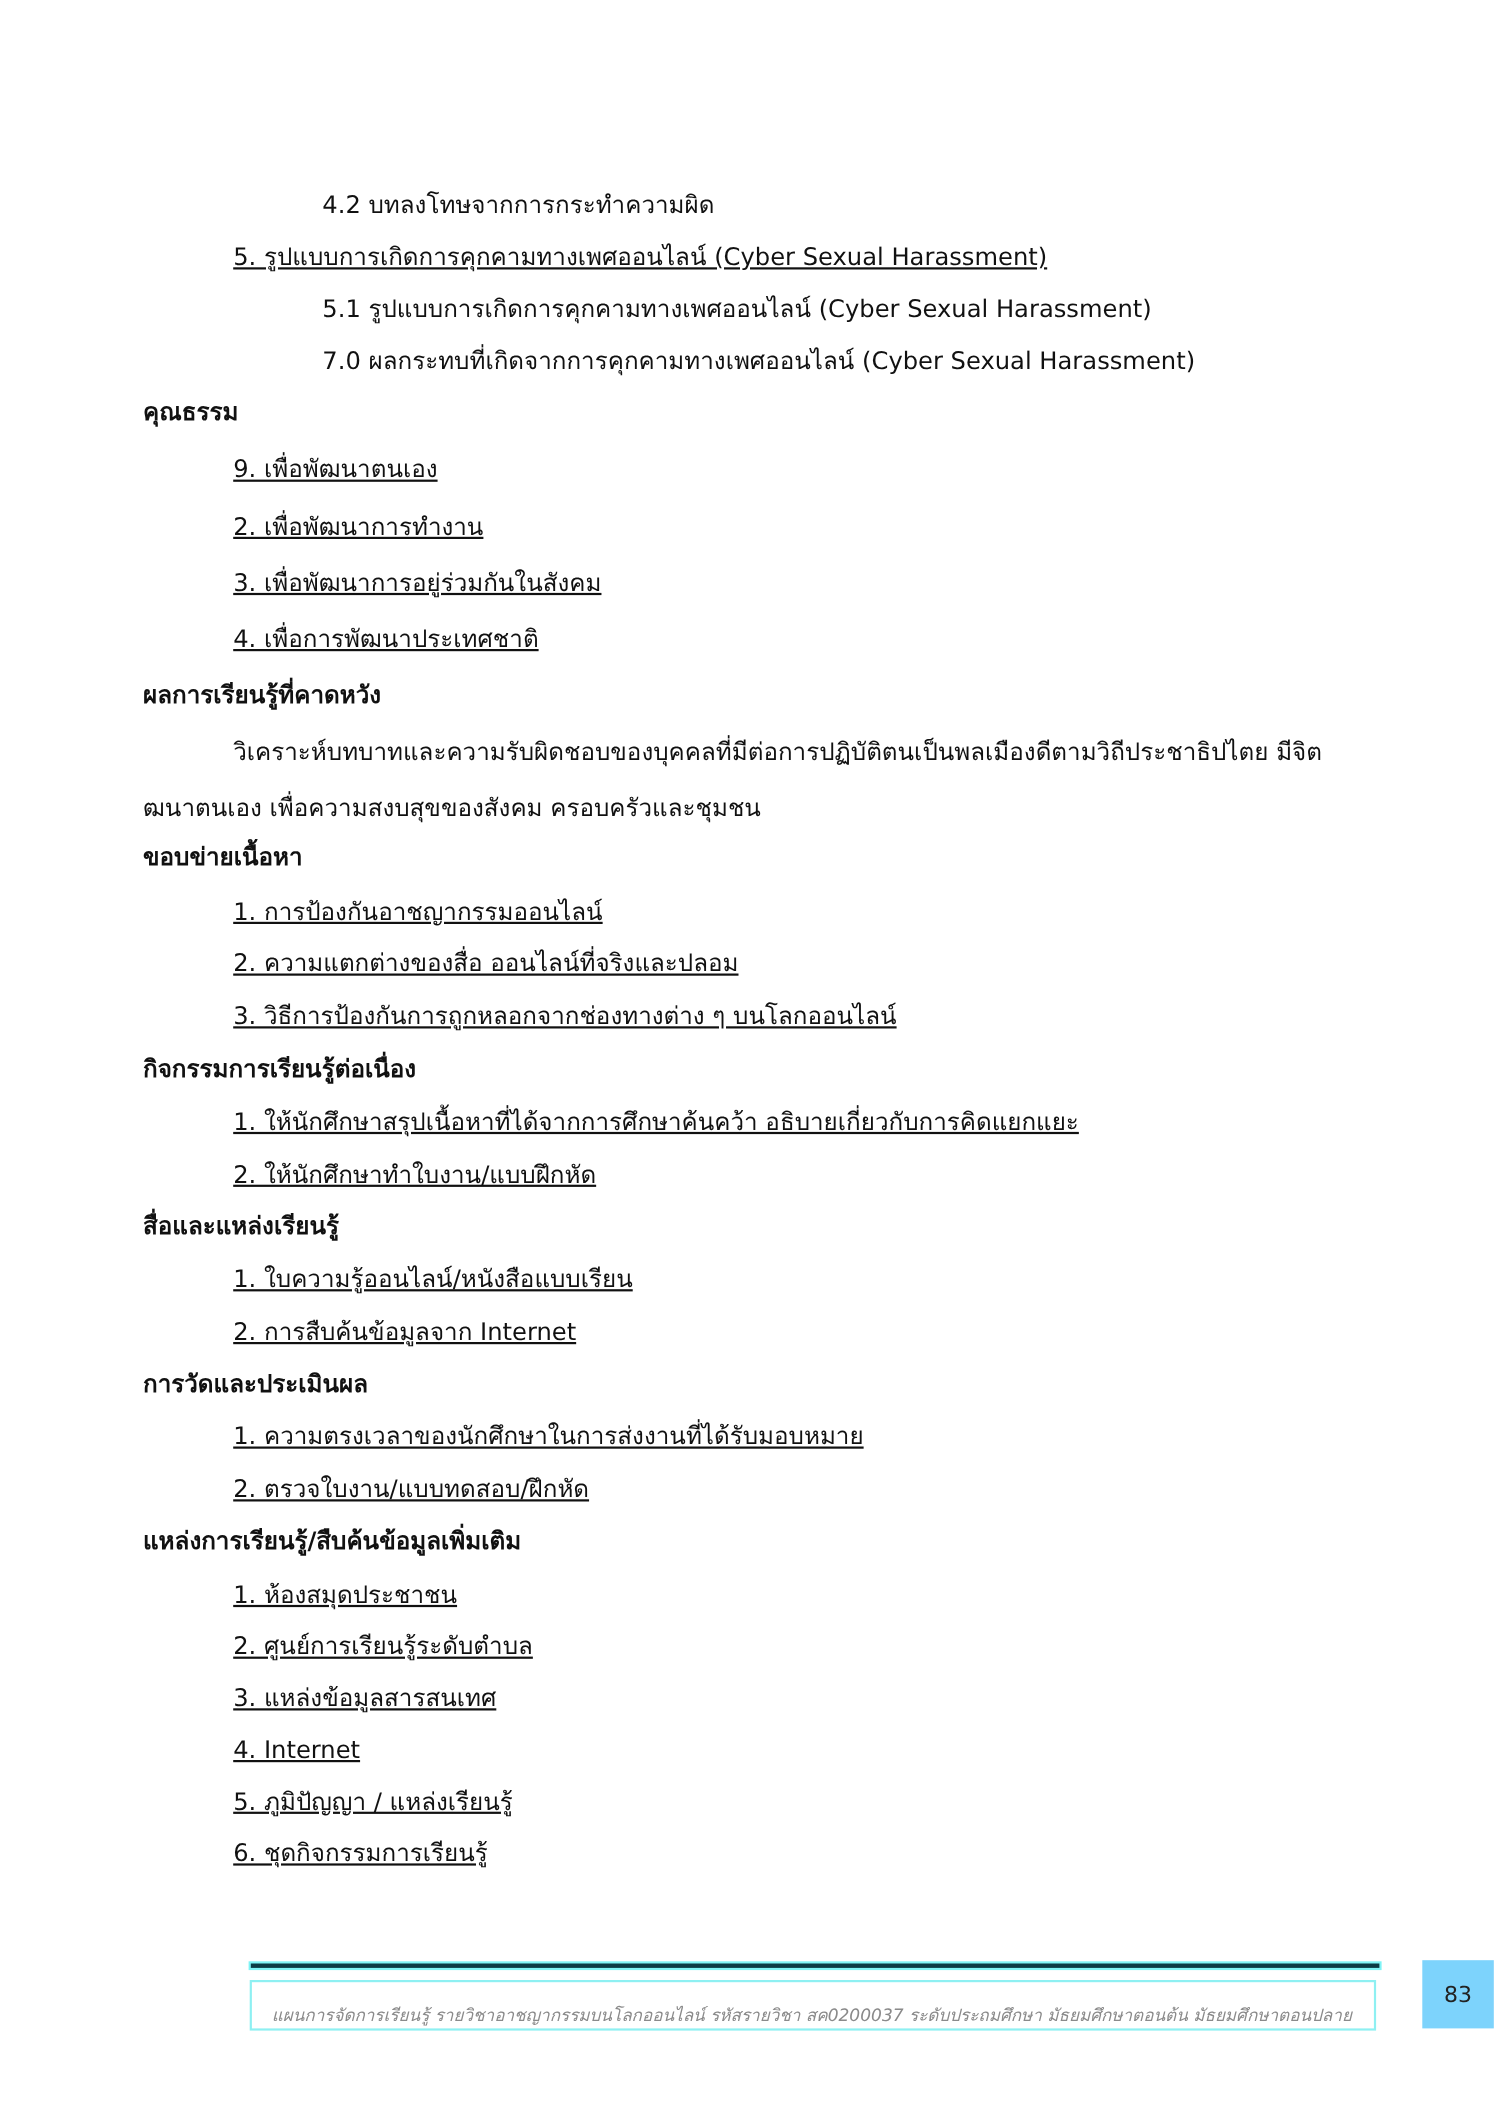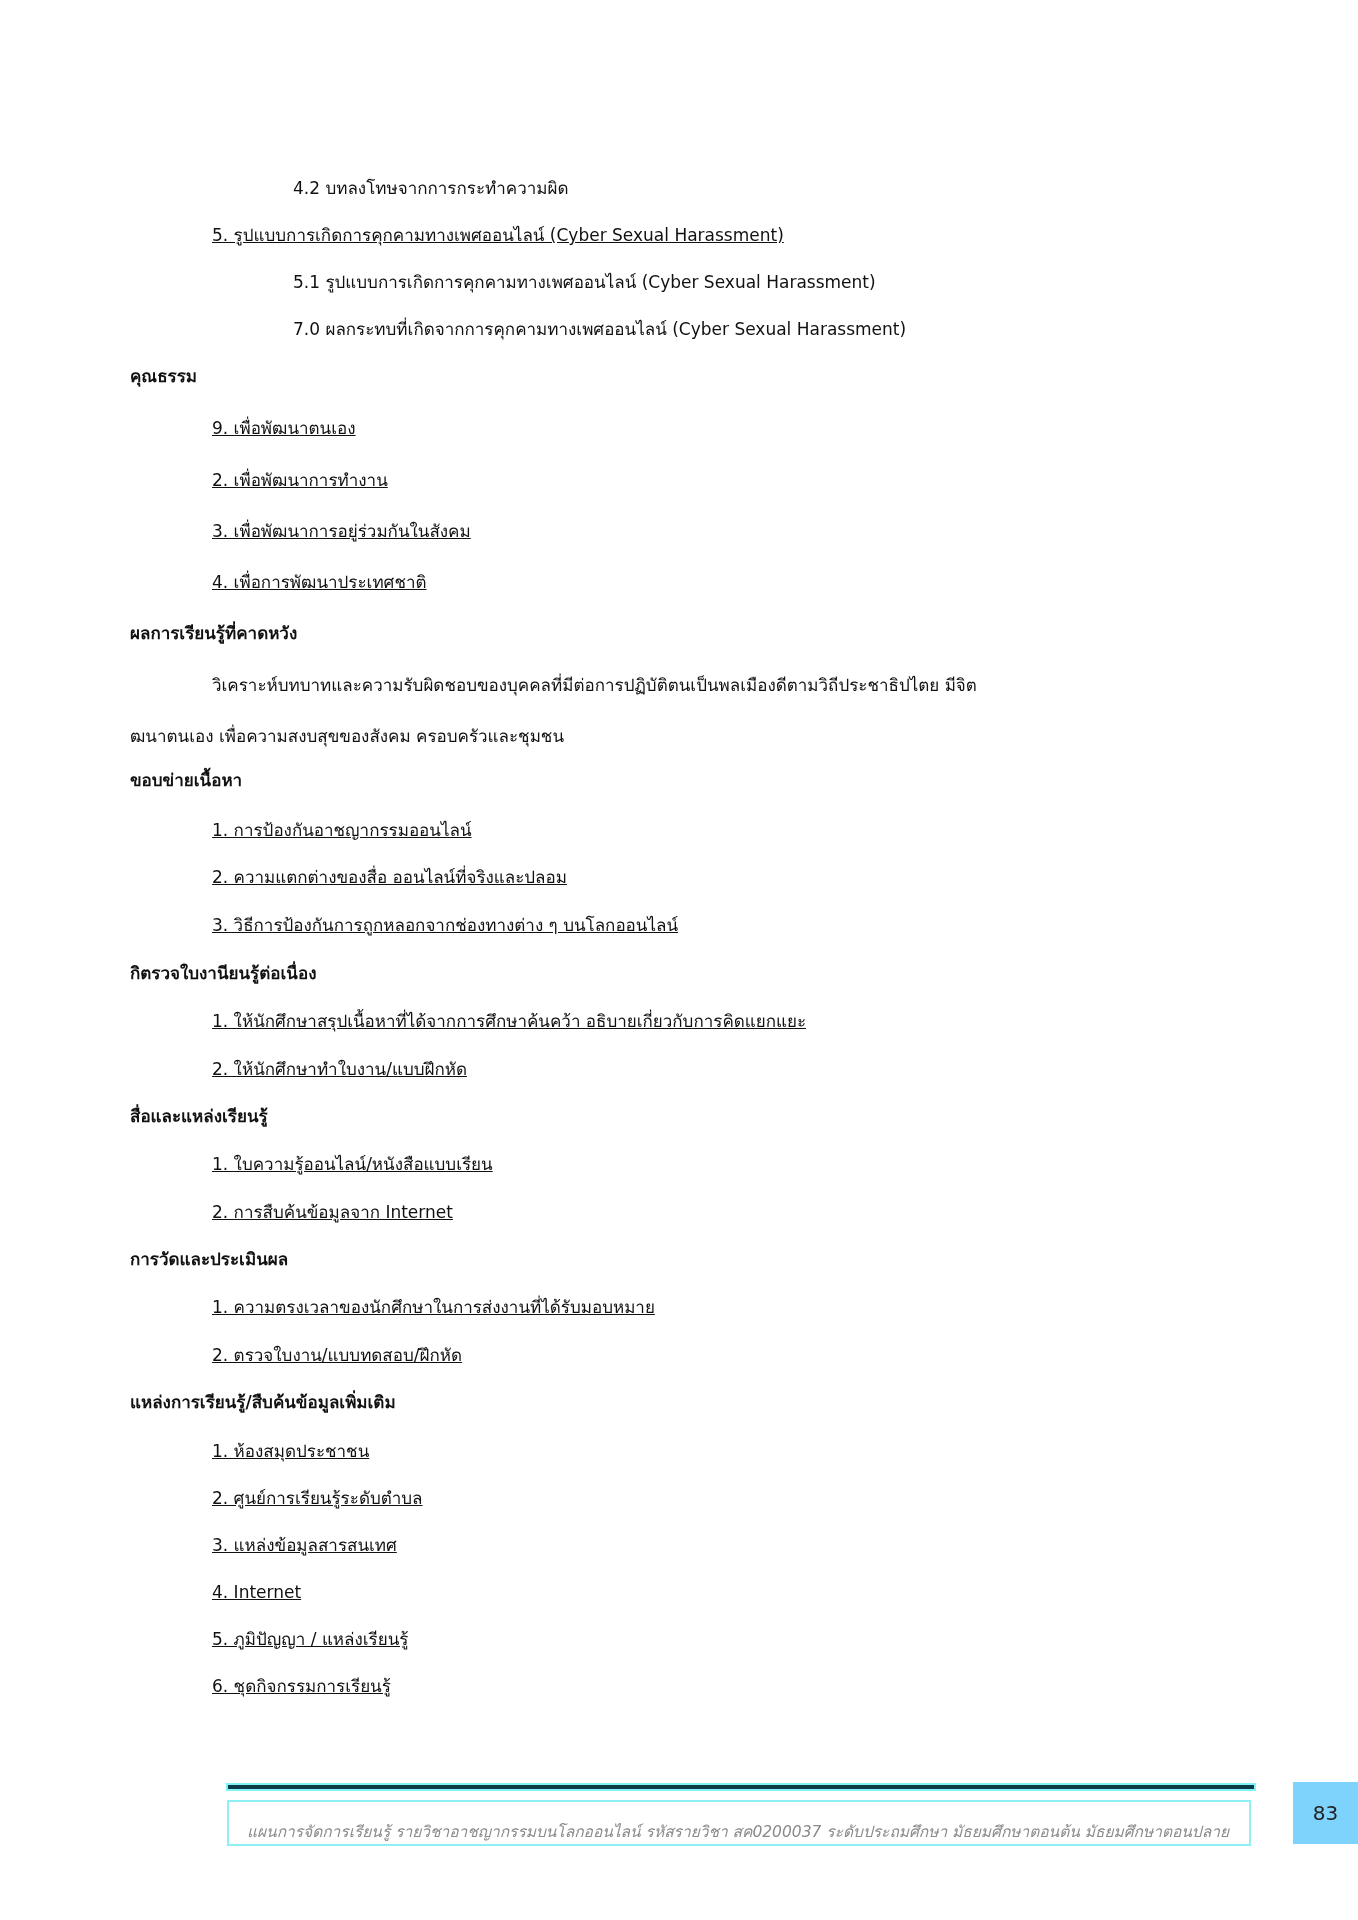--- a/index.html
+++ b/index.html
@@ -4,21 +4,21 @@
 <style>
   html, body { margin: 0; padding: 0; background: #ffffff; }
   body {
     width: 1358px; height: 1920px; position: relative; overflow: hidden;
     font-family: "DejaVu Sans", "Liberation Sans", sans-serif;
     color: #111111;
   }
   .content { position: absolute; left: 0; top: 0; width: 1358px; }
   .line {
     position: absolute; white-space: nowrap;
-    font-size: 17px; line-height: 30px;
+    font-size: 22px; line-height: 30px;
   }
   .heading { font-weight: bold; left: 130px; text-align: center; }
   .lvl1 { left: 212px; text-decoration: underline; }
   .lvl2 { left: 293px; }
   .para { left: 212px; }
   .para2 { left: 130px; }
 
   .footer-rule {
     position: absolute; left: 228px; top: 1785px; width: 1026px; height: 4px;
     background: #0b3b45; box-shadow: 0 0 0 2px #7ff3f5;
@@ -57,21 +57,21 @@
 
   <div class="line heading" style="top:618px">ผลการเรียนรู้ที่คาดหวัง</div>
   <div class="line para" style="top:670px">วิเคราะห์บทบาทและความรับผิดชอบของบุคคลที่มีต่อการปฏิบัติตนเป็นพลเมืองดีตามวิถีประชาธิปไตย มีจิต</div>
   <div class="line para2" style="top:721px">ฒนาตนเอง เพื่อความสงบสุขของสังคม ครอบครัวและชุมชน</div>
 
   <div class="line heading" style="top:765px">ขอบข่ายเนื้อหา</div>
   <div class="line lvl1" style="top:815px">1. การป้องกันอาชญากรรมออนไลน์</div>
   <div class="line lvl1" style="top:862px">2. ความแตกต่างของสื่อ ออนไลน์ที่จริงและปลอม</div>
   <div class="line lvl1" style="top:910px">3. วิธีการป้องกันการถูกหลอกจากช่องทางต่าง ๆ บนโลกออนไลน์</div>
 
-  <div class="line heading" style="top:958px">กิตรวจใบงานียนรู้ต่อเนื่อง</div>
+  <div class="line heading" style="top:958px">กิจกรรมการเรียนรู้ต่อเนื่อง</div>
   <div class="line lvl1" style="top:1006px">1. ให้นักศึกษาสรุปเนื้อหาที่ได้จากการศึกษาค้นคว้า อธิบายเกี่ยวกับการคิดแยกแยะ</div>
   <div class="line lvl1" style="top:1054px">2. ให้นักศึกษาทำใบงาน/แบบฝึกหัด</div>
 
   <div class="line heading" style="top:1101px">สื่อและแหล่งเรียนรู้</div>
   <div class="line lvl1" style="top:1149px">1. ใบความรู้ออนไลน์/หนังสือแบบเรียน</div>
   <div class="line lvl1" style="top:1197px">2. การสืบค้นข้อมูลจาก Internet</div>
 
   <div class="line heading" style="top:1244px">การวัดและประเมินผล</div>
   <div class="line lvl1" style="top:1292px">1. ความตรงเวลาของนักศึกษาในการส่งงานที่ได้รับมอบหมาย</div>
   <div class="line lvl1" style="top:1340px">2. ตรวจใบงาน/แบบทดสอบ/ฝึกหัด</div>

